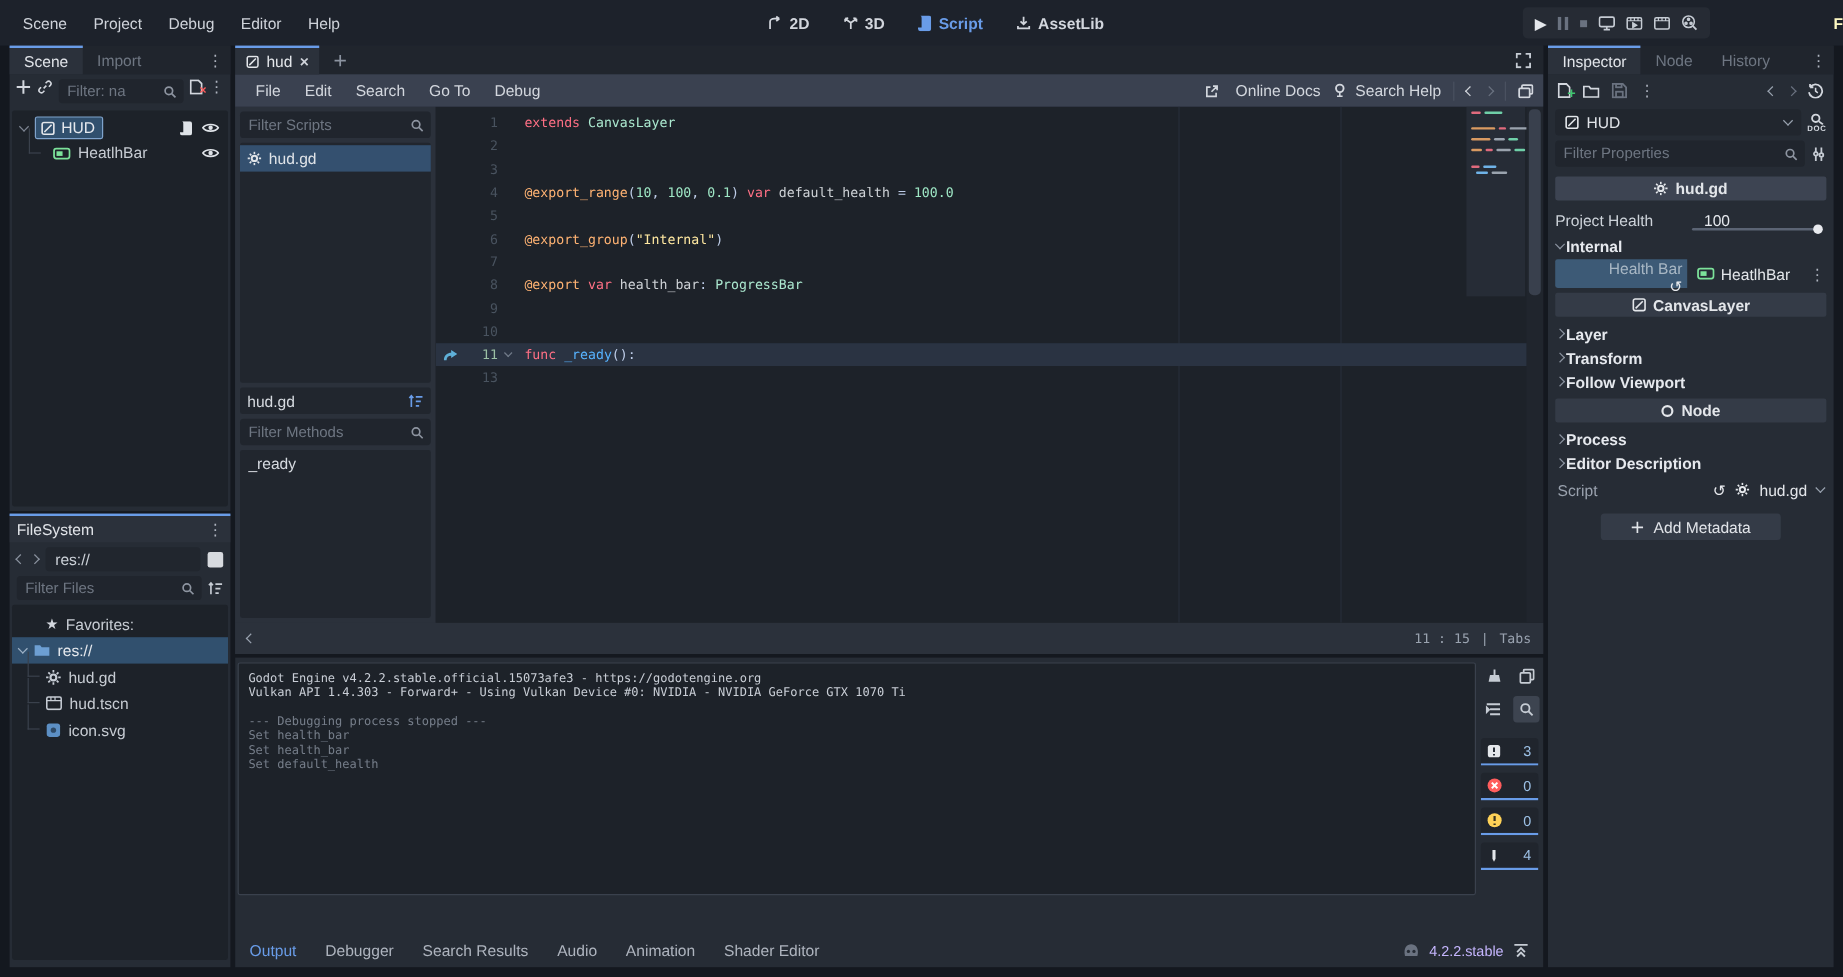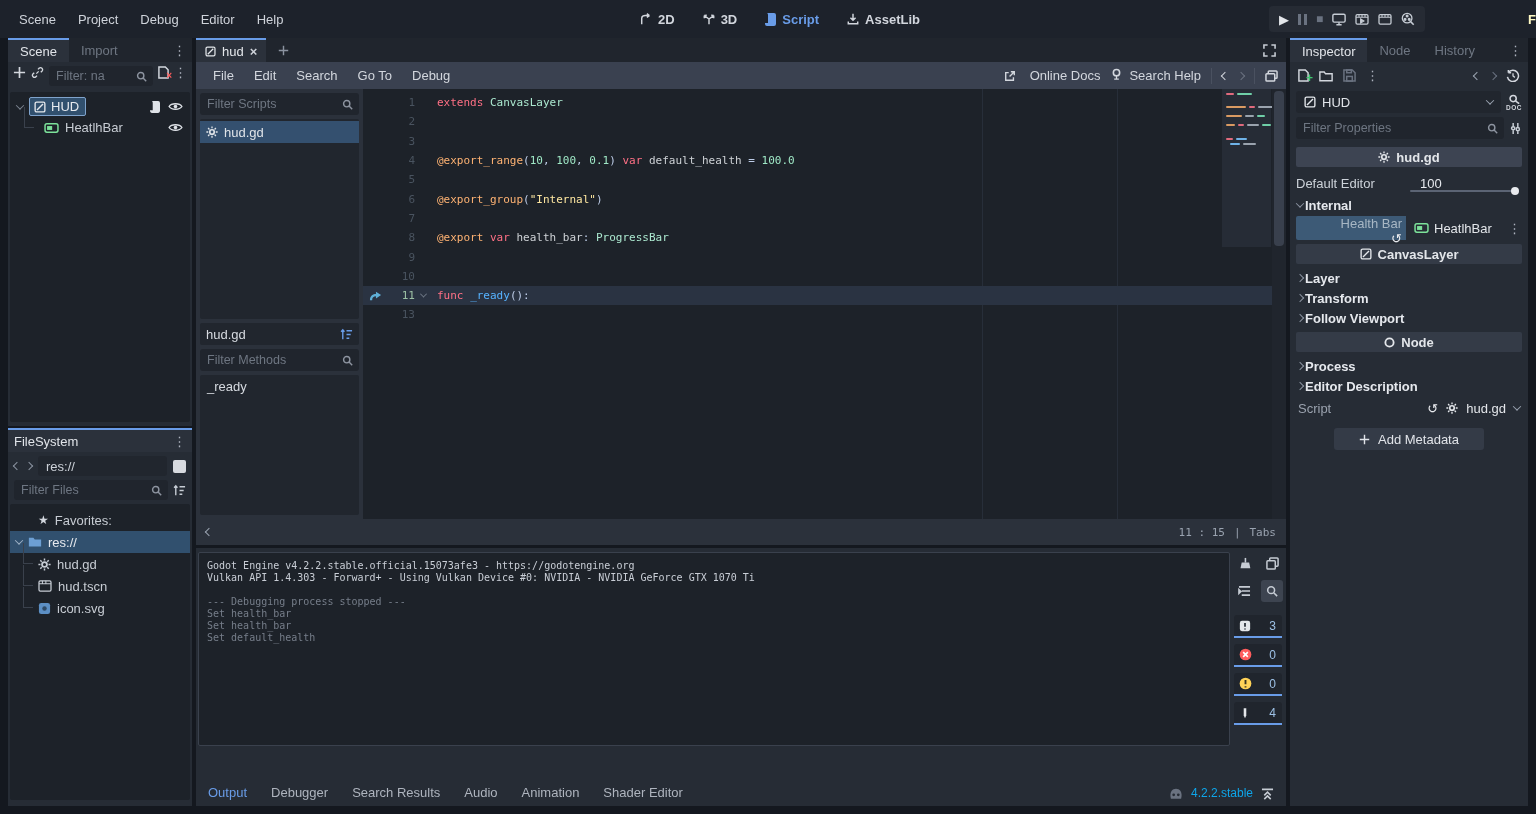--- a/index.html
+++ b/index.html
@@ -115,21 +115,21 @@
   #output-side { position:absolute; right:2px; top:4px; width:52px; display:flex; flex-direction:column; align-items:center; gap:6px; }
   .oside-row { display:flex; gap:6px; }
   .obtn { width:22px; height:22px; display:flex; align-items:center; justify-content:center; color:#c6ccd4; border-radius:3px; }
   .obtn.pressed { background:#3d4450; }
   .otoggle { width:48px; height:23px; display:flex; align-items:center; justify-content:space-between;
     background:#20252d; border-bottom:2px solid #699ce8; border-radius:3px 3px 0 0; padding:0 6px 0 5px;
     color:#9dc1e6; font-size:12px; }
   #filter-msg { position:absolute; left:4px; top:205px; width:1028px; }
   #bottom-tabs { position:absolute; left:0; bottom:0; width:100%; height:27px; display:flex; align-items:center; padding:0 12px; gap:24px; color:#aeb4be; }
   #bottom-tabs .btab.active { color:#699ce8; }
-  #bottom-tabs .right { margin-left:auto; display:flex; align-items:flex-end; gap:8px; color:#0ea5e9; font-size:12px; }
+  #bottom-tabs .right { margin-left:auto; display:flex; align-items:flex-start; gap:8px; color:#c4b5fd; font-size:12px; }
 
   
   #inspector { left:1290px; top:38px; width:238px; height:768px; }
   #insp-toolbar { display:flex; align-items:center; gap:10px; height:27px; padding:0 8px; }
   #insp-toolbar .right { margin-left:auto; display:flex; align-items:center; gap:10px; }
   #node-row { display:flex; align-items:center; gap:5px; padding:2px 6px; }
   #node-select { flex:1; display:flex; align-items:center; gap:6px; background:#21262e; border-radius:3px; height:22px; padding:0 8px; color:#e1e4e9; }
   #filter-row { display:flex; align-items:center; gap:5px; padding:2px 6px 4px 6px; }
   .sec-head { display:flex; align-items:center; justify-content:center; gap:6px; height:20px;
     background:#3d4452; border-radius:2px; margin:4px 6px; color:#e3e6ea; font-weight:bold; }
@@ -427,21 +427,21 @@
     <span class="m">Debug</span>
     <span class="right">
       <span style="display:flex;align-items:center;gap:14px">
         <span class="icon">
             <svg width="12" height="12" viewBox="0 0 14 14" fill="none" stroke="currentColor" stroke-width="1.6">
               <path d="M5.5 3 H2 v9 h9 V8.5 M8 2 h4 v4 M12 2 L6.5 7.5"></path>
             </svg>
           </span>
         <span>Online Docs</span>
       </span>
-      <span style="display:flex;align-items:flex-start;gap:6px">
+      <span style="display:flex;align-items:center;gap:6px">
         <span class="icon">
             <svg width="13" height="13" viewBox="0 0 14 14" fill="none" stroke="currentColor" stroke-width="1.7">
               <circle cx="7" cy="5" r="3.4"></circle>
               <path d="M7 8.4 V12 M4.5 12 h5" stroke-width="1.4"></path>
             </svg>
           </span>
         <span>Search Help</span>
       </span>
       <span class="vsep"></span>
       <span class="cv left" style="color:#d0d4da"></span>
@@ -815,21 +815,21 @@
           <circle cx="8" cy="8" r="3" fill="none" stroke="currentColor" stroke-width="2.2"></circle>
           <g stroke="currentColor" stroke-width="1.8">
             <path d="M8 .5 V3 M8 13 V15.5 M.5 8 H3 M13 8 H15.5 M2.8 2.8 L4.6 4.6 M11.4 11.4 L13.2 13.2 M13.2 2.8 L11.4 4.6 M4.6 11.4 L2.8 13.2"></path>
           </g>
         </svg>
       </span>
     <span>hud.gd</span>
   </div>
 
   <div class="prop">
-    <span class="plabel">Default Editor</span>
+    <span class="plabel">Project Health</span>
     <span id="dh-value">
       <span>100</span>
       <span id="dh-slider">
           <span class="knob"></span>
         </span>
     </span>
   </div>
 
   <div class="grp">
     <span class="cv down"></span>

